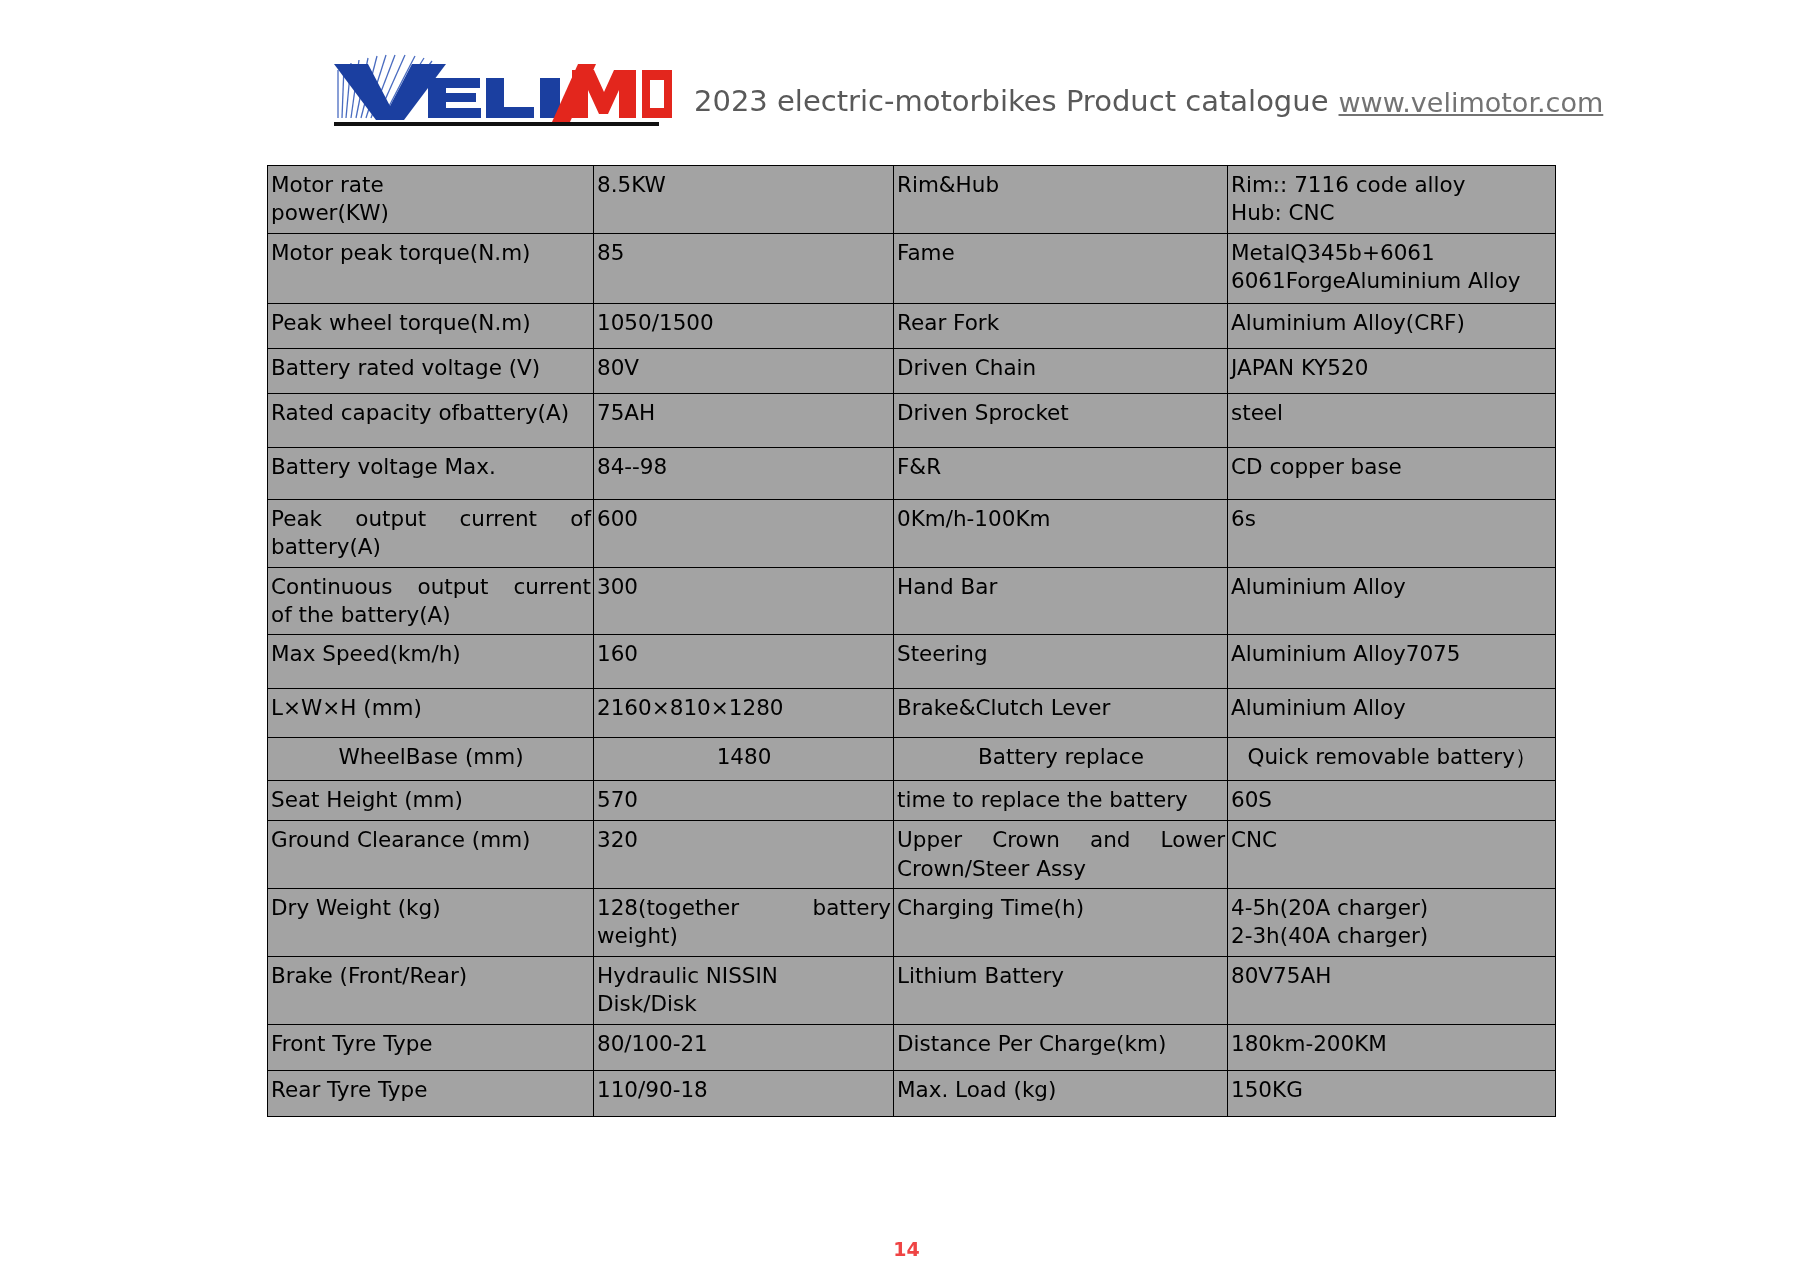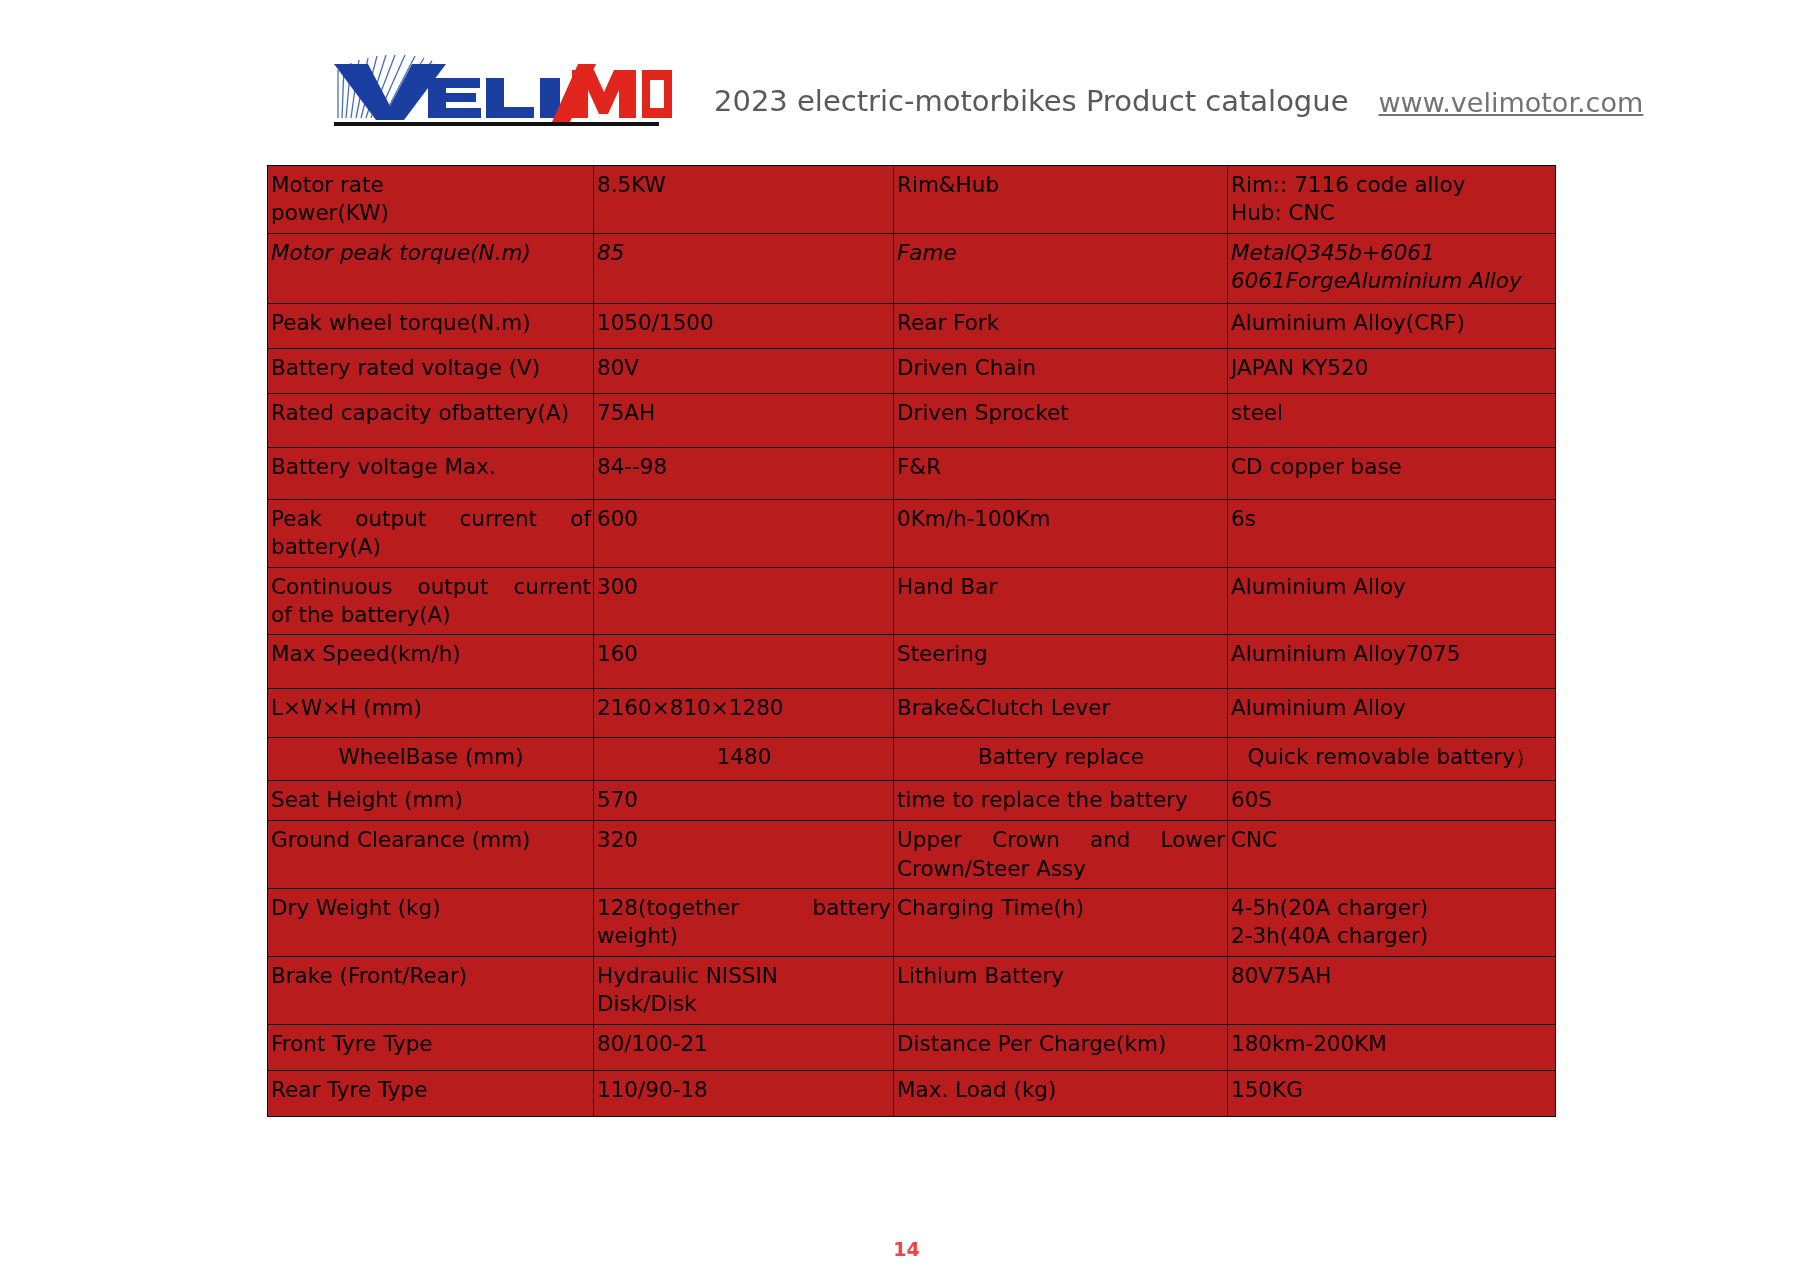--- a/index.html
+++ b/index.html
@@ -28,21 +28,20 @@
     position: absolute;
     left: 0;
     top: 38px;
     width: 1813px;
     height: 90px;
     display: flex;
     align-items: flex-end;
     justify-content: flex-start;
     padding-left: 320px;
     box-sizing: border-box;
-    gap: 20px;
   }
 
   .logo {
     position: relative;
     width: 352px;
     height: 82px;
     flex: 0 0 auto;
     margin-bottom: 2px;
   }
   .logo svg { display:block; }
@@ -70,21 +69,21 @@
   }
 
   
   .spec-table {
     position: absolute;
     left: 267px;
     top: 165px;
     width: 1288px;
     border-collapse: collapse;
     table-layout: fixed;
-    background: #b91c1c;
+    background: #a3a3a3;
   }
   .spec-table td {
     border: 1.6px solid #000000;
     vertical-align: top;
     padding: 5px 2px 5px 3px;
     font-family: "DejaVu Sans", sans-serif;
     font-size: 21.5px;
     line-height: 1.32;
     color: #000000;
     word-wrap: break-word;
@@ -180,21 +179,21 @@
             <span class="cell-text">8.5KW</span>
           </td>
           <td>
             <span class="cell-text">Rim&amp;Hub</span>
           </td>
           <td>
             <span class="cell-text">Rim::  7116 code alloy</span>
             <span class="cell-text nojust">Hub: CNC</span>
           </td>
         </tr>
-        <tr style="height: 70px; font-style: italic;">
+        <tr style="height: 70px;">
           <td>
             <span class="cell-text">Motor peak torque(N.m)</span>
           </td>
           <td>
             <span class="cell-text">85</span>
           </td>
           <td>
             <span class="cell-text">Fame</span>
           </td>
           <td>

